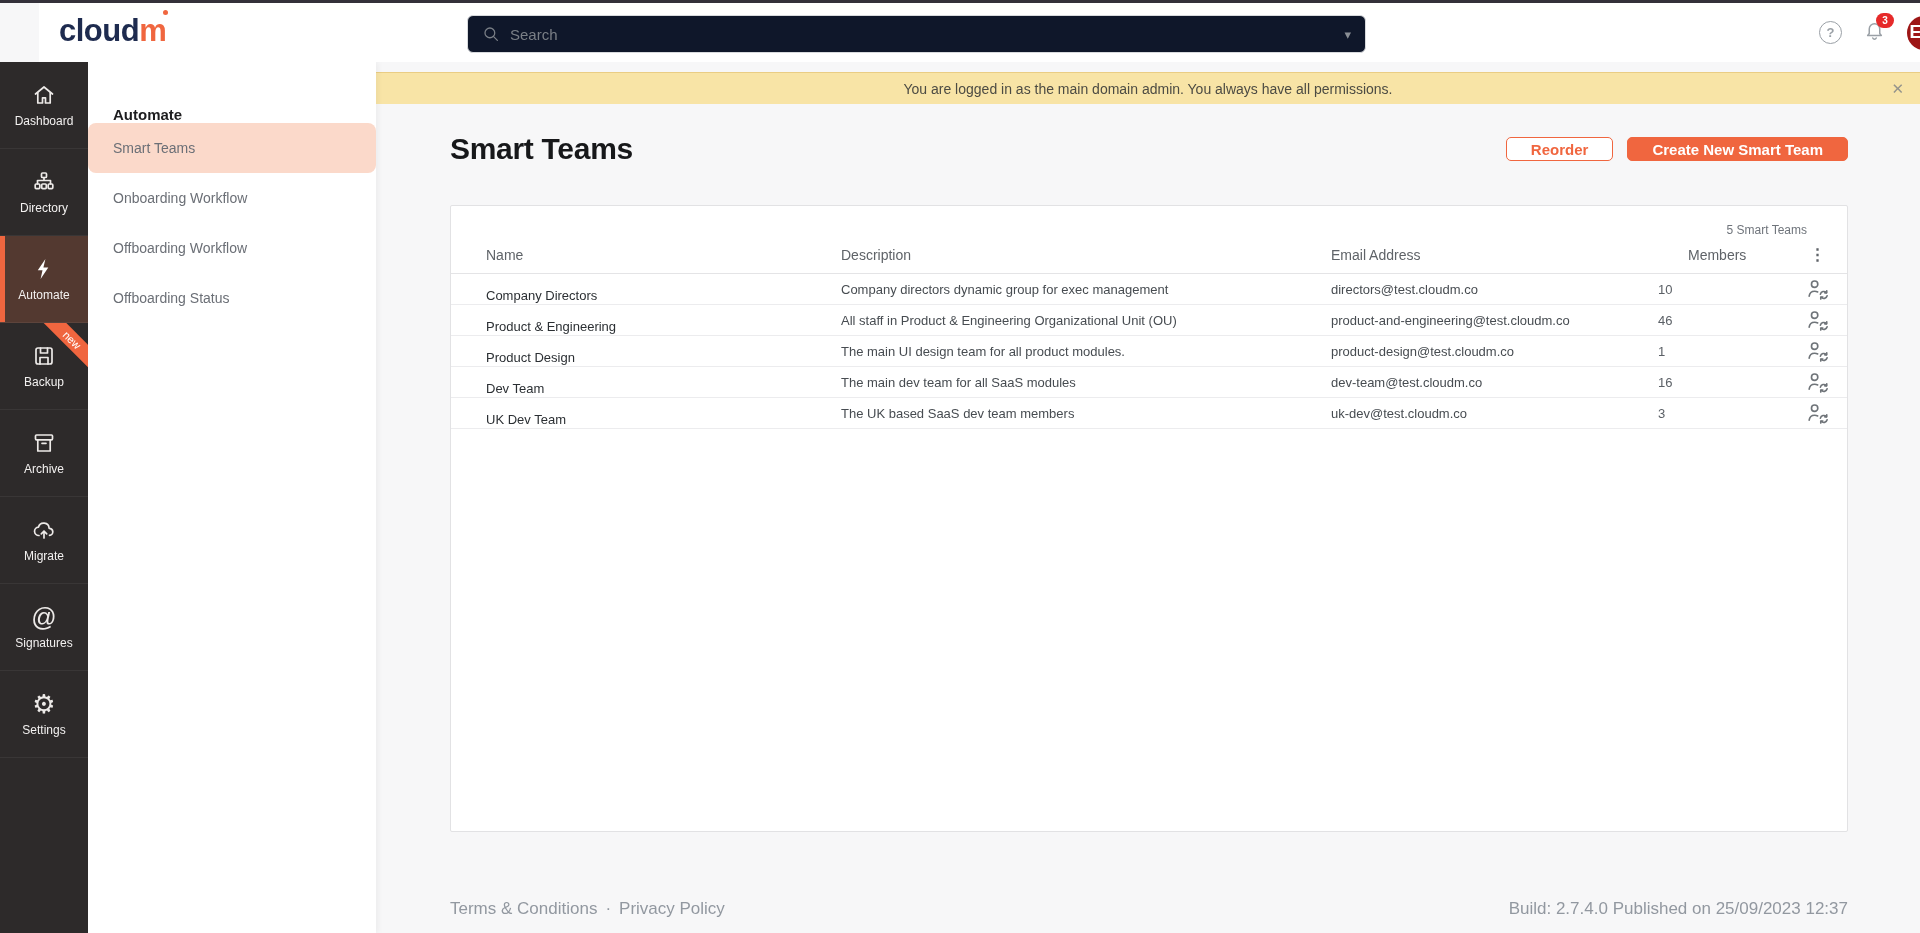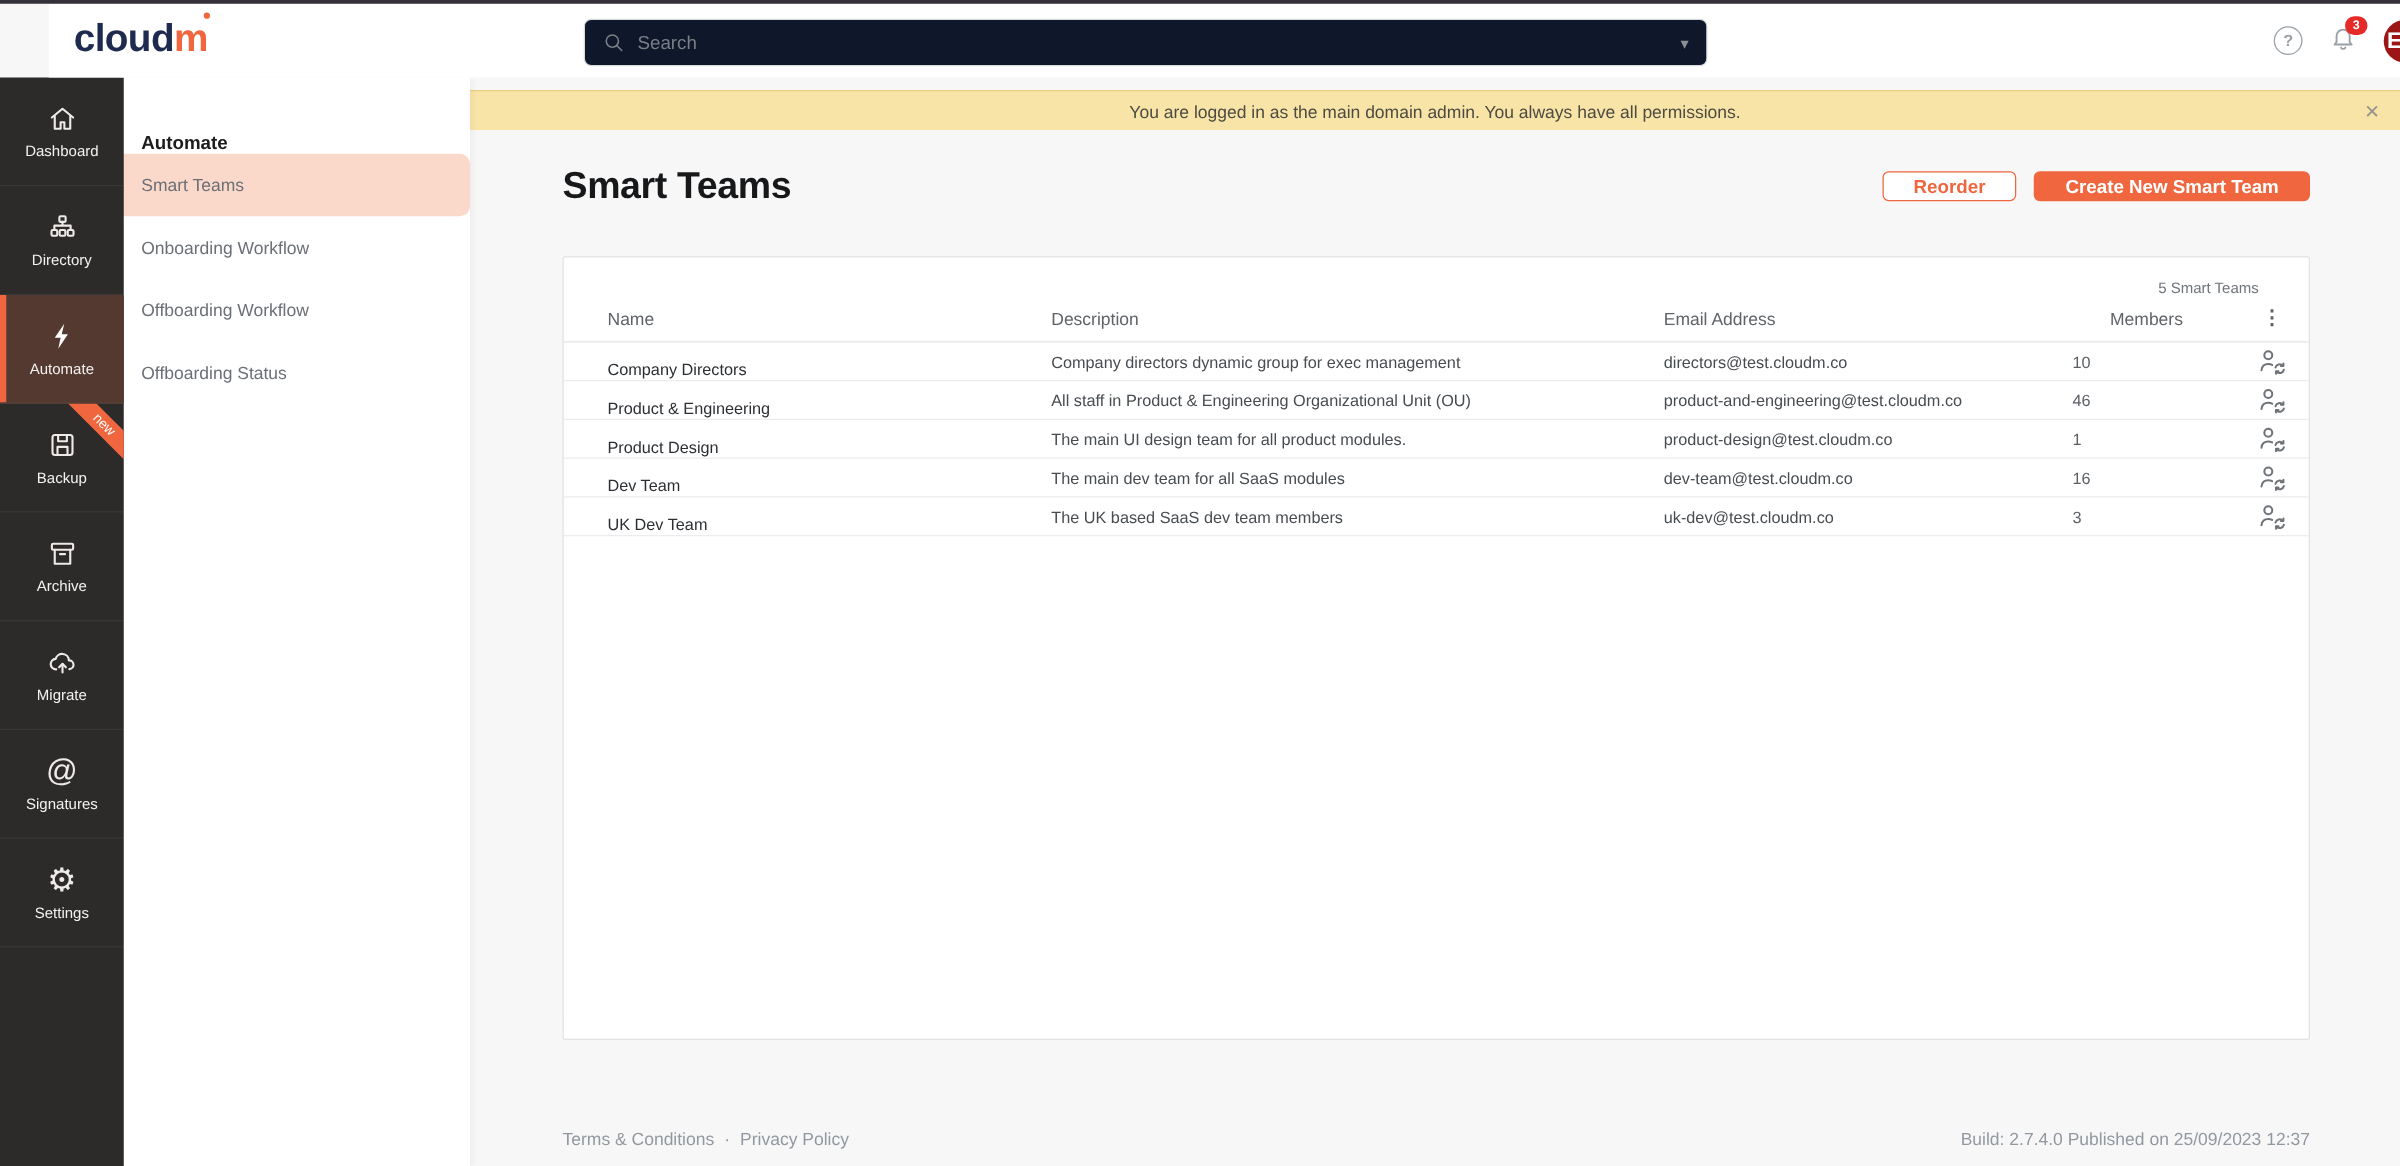--- a/index.html
+++ b/index.html
@@ -19,21 +19,21 @@
   .searchbox svg { flex:0 0 auto; }
   .search-ph { margin-left:10px; font-size:15px; color:#7a7f86; flex:1; }
   .search-caret { color:#8a8f95; font-size:13px; }
   .header-right { position:absolute; right:18px; top:0; height:59px; display:flex; align-items:center; gap:22px; }
   .help-icon { width:23px; height:23px; border:1.6px solid #9aa0a6; border-radius:50%; color:#9aa0a6; font-size:13px; font-weight:700; display:flex; align-items:center; justify-content:center; cursor:pointer; }
   .bell-wrap { position:relative; color:#9aa0a6; cursor:pointer; }
   .notif-badge { position:absolute; top:-7px; right:-9px; min-width:18px; height:15px; padding:0 4px; background:#e62a2a; border-radius:9px; color:#fff; font-size:10px; font-weight:700; display:flex; align-items:center; justify-content:center; }
   .avatar { width:34px; height:34px; border-radius:50%; background:#9d1616; color:#fff; font-size:18px; font-weight:700; display:flex; align-items:center; justify-content:center; cursor:pointer; }
 
   
-  .sidebar { position:absolute; top:62px; left:0; width:99px; height:871px; background:#2d2a2a; z-index:15; }
+  .sidebar { position:absolute; top:62px; left:0; width:88px; height:871px; background:#2d2a2a; z-index:15; }
   .side-item { position:relative; height:87px; display:flex; flex-direction:column; align-items:center; justify-content:center; gap:7px; color:#edeae8; border-bottom:1px solid rgba(255,255,255,0.06); cursor:pointer; overflow:hidden; }
   .side-item .lbl { font-size:12px; color:#f3f1f0; }
   .side-item.active { background:#533930; }
   .side-item.active::before { content:""; position:absolute; left:0; top:0; bottom:0; width:5px; background:#f0663f; }
   .ribbon { position:absolute; top:9px; right:-22px; width:76px; transform:rotate(45deg); background:#f0663f; color:#fff; font-size:11px; text-align:center; padding:2px 0; }
 
   
   .submenu { position:absolute; top:62px; left:88px; width:288px; height:871px; background:#ffffff; box-shadow:2px 0 6px rgba(0,0,0,0.05); z-index:10; }
   .submenu-title { margin:44px 0 0 25px; font-size:15px; font-weight:700; color:#1d1d1f; }
   .submenu-item { height:50px; display:flex; align-items:center; padding-left:25px; font-size:14px; color:#6b6f76; cursor:pointer; }
@@ -58,21 +58,21 @@
   .thead { height:37px; border-bottom:1px solid #e4e4e6; color:#5f6368; font-size:14px; }
   .thead .members-h { padding-left:30px; }
   .kebab-cell { display:flex; justify-content:center; padding-right:10px; }
   .kebab { color:#5f6368; font-size:16px; font-weight:700; line-height:1; cursor:pointer; letter-spacing:0; }
   .trow { height:31px; border-bottom:1px solid #ececee; font-size:13px; }
   .trow .c-name { color:#2b2f33;margin-top:12px; }
   .trow .c-desc, .trow .c-email { color:#474c51; }
   .trow .c-members { color:#5b6066; }
   .row-icon { display:flex; justify-content:center; padding-right:10px; color:#6f7479; cursor:pointer; }
 
-  .footer { position:absolute; left:74px; right:72px; bottom:14px; display:flex; justify-content:space-between; align-items:flex-end; font-size:14px; color:#9298a0; }
+  .footer { position:absolute; left:74px; right:72px; bottom:14px; display:flex; justify-content:space-between; align-items:flex-end; font-size:17px; color:#9298a0; }
   .footer a { color:#9298a0; text-decoration:none; cursor:pointer; }
   .foot-sep { margin:0 8px; }
 
   svg.icn { stroke:currentColor; fill:none; stroke-width:1.7; stroke-linecap:round; stroke-linejoin:round; }
   .gear-glyph { font-size:26px; line-height:24px; }
   .at-glyph { font-size:25px; font-weight:400; line-height:24px; }
 </style>
 </head>
 <body>
 

